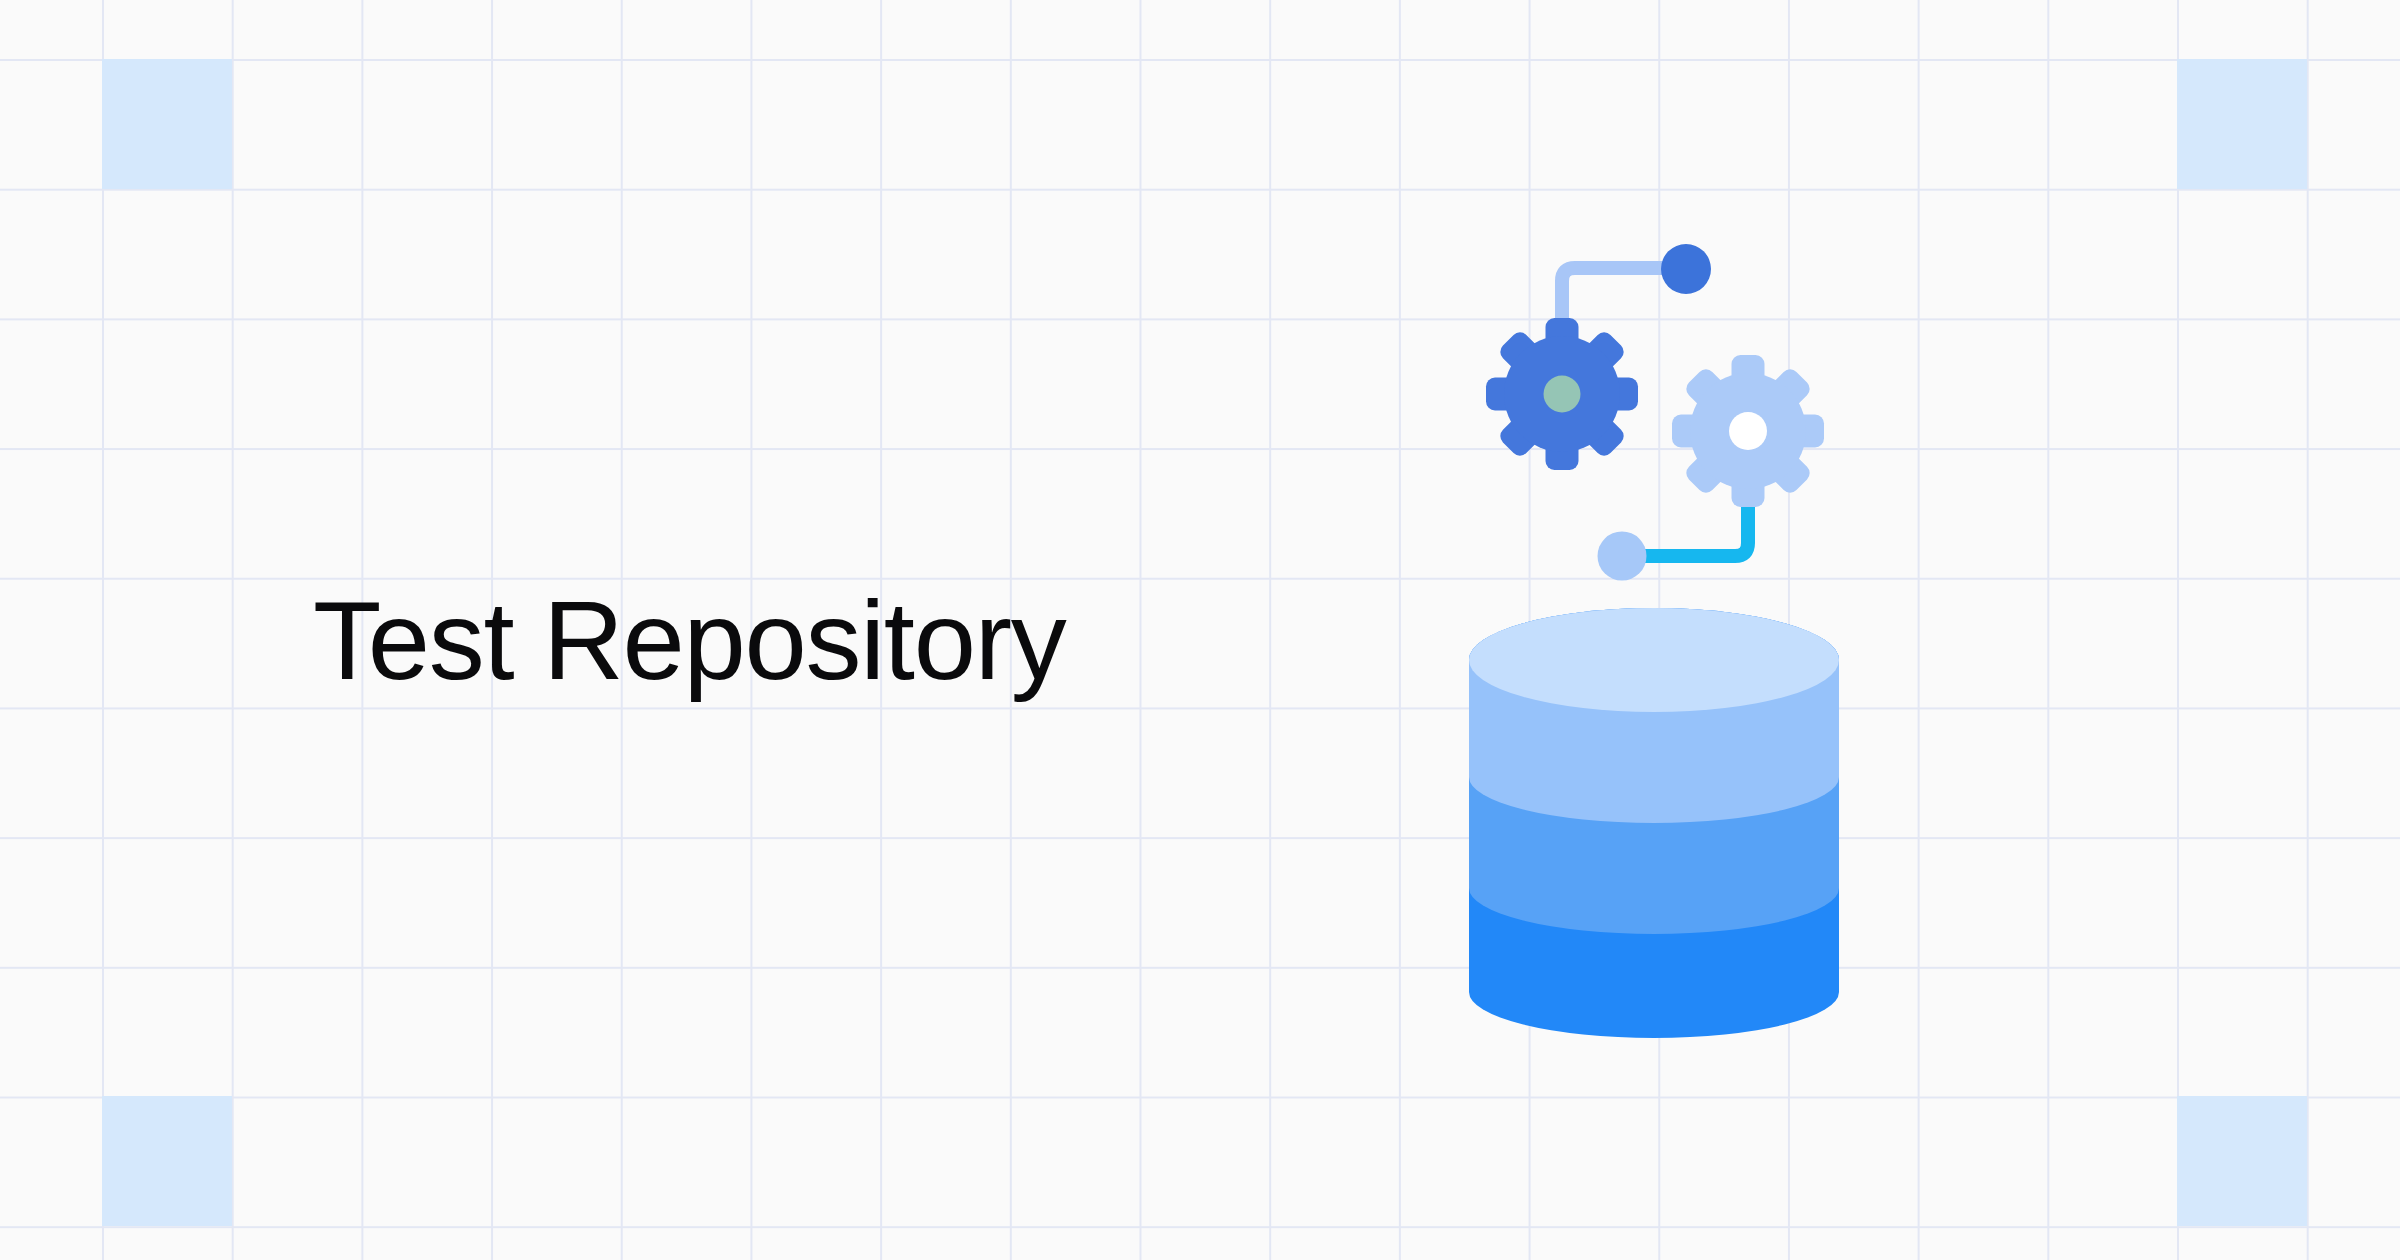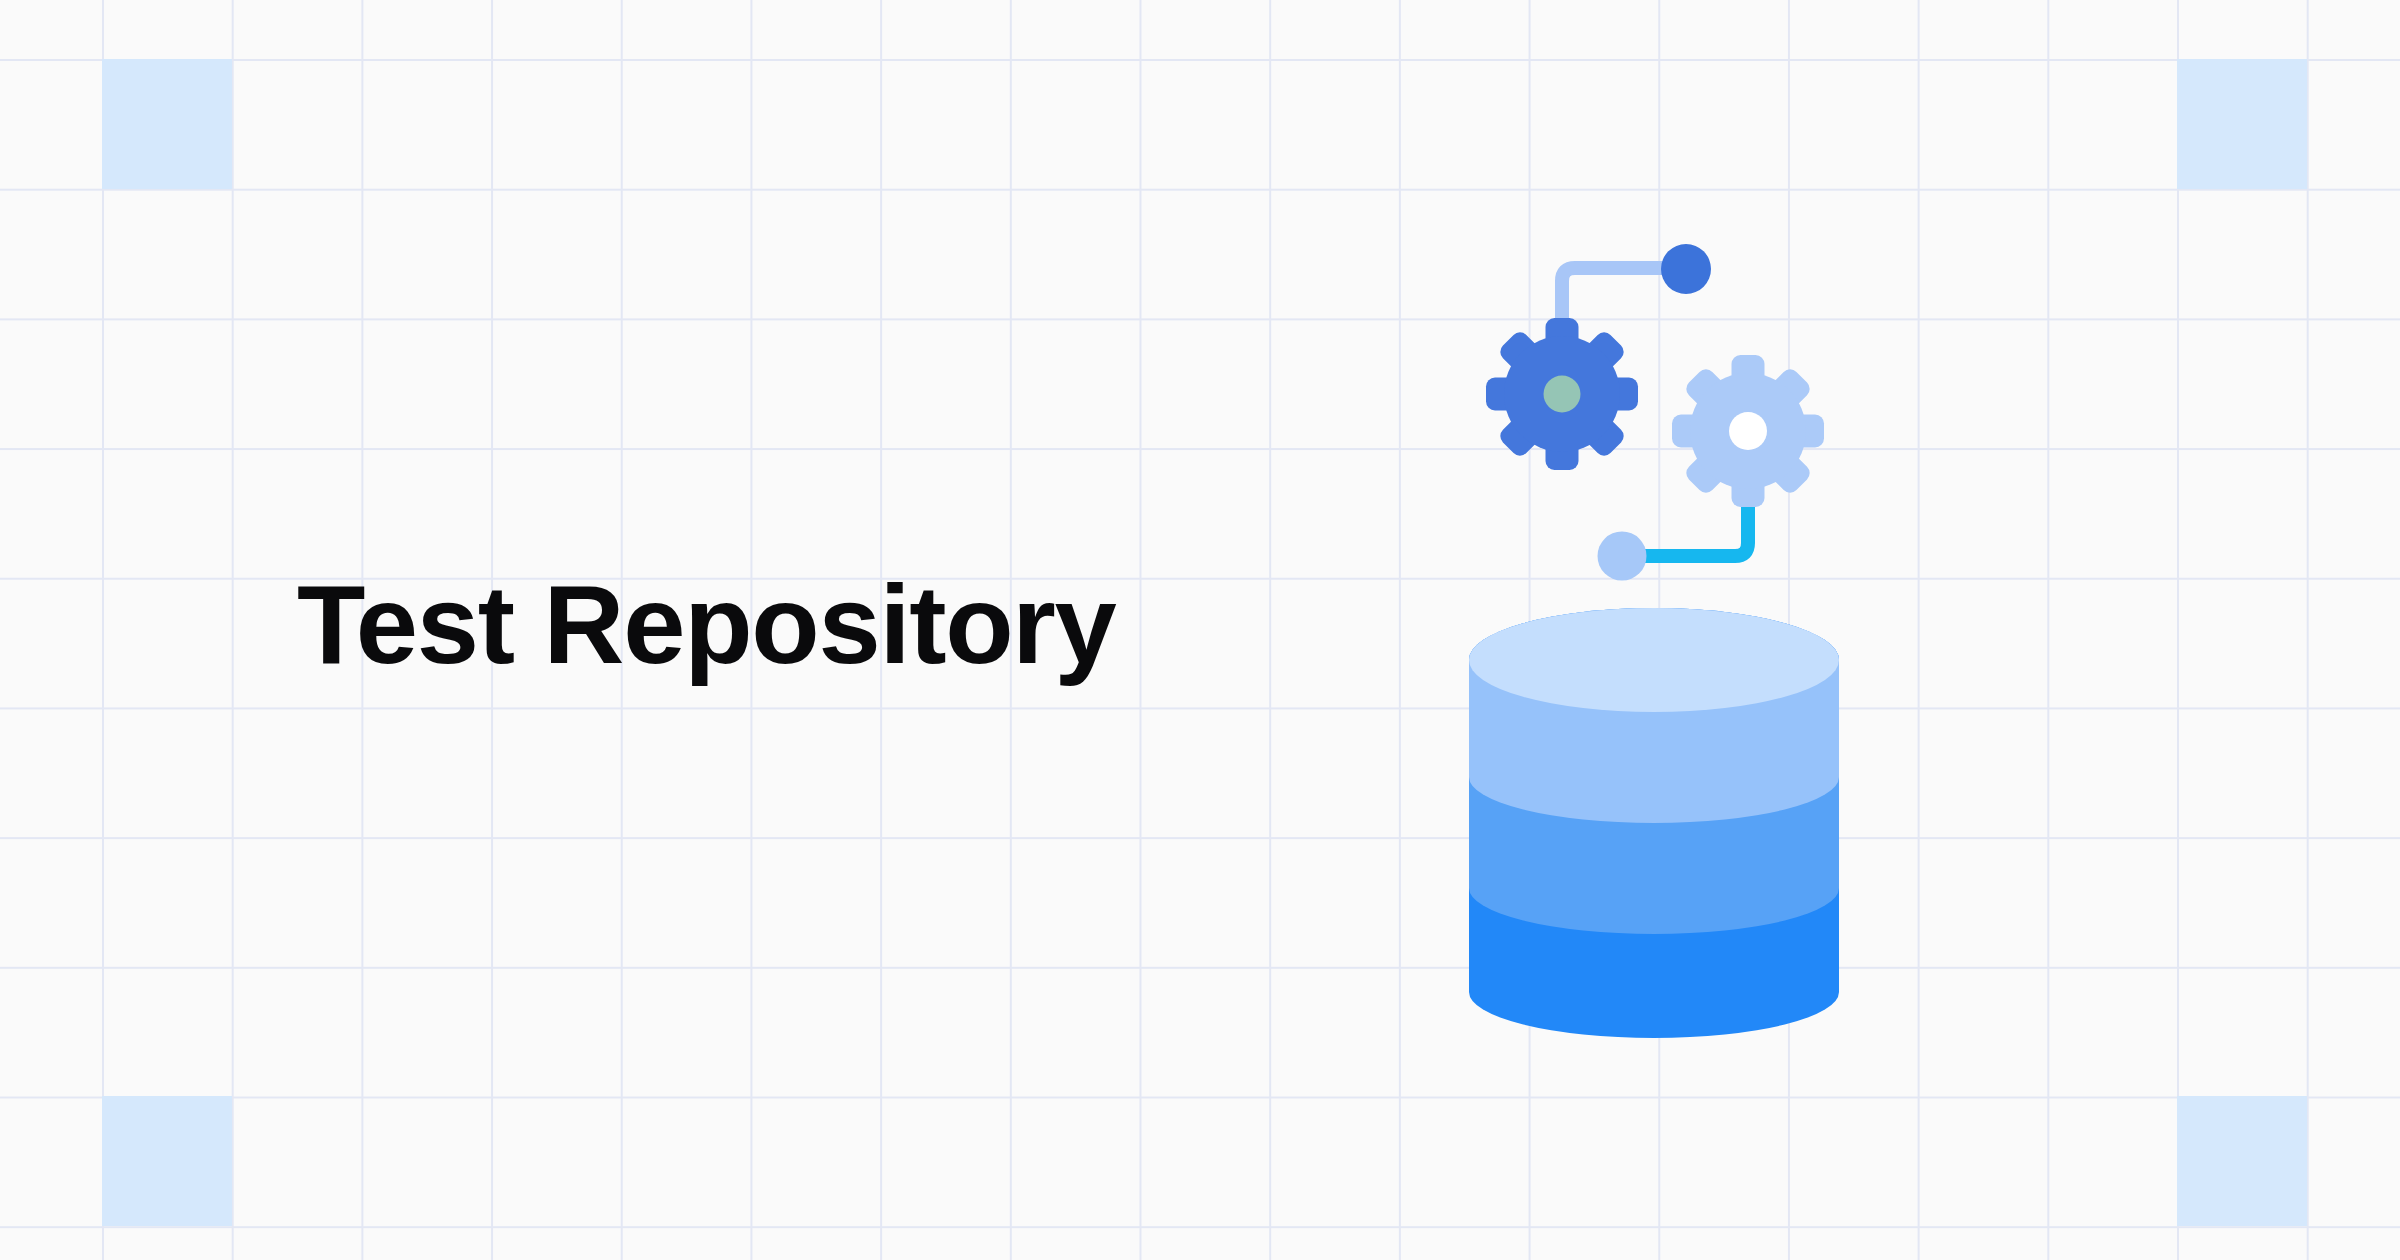--- a/index.html
+++ b/index.html
@@ -24,24 +24,24 @@
     width:130px;height:130px;
     background:#d5e8fc;
   }
   .corner-square.tl{left:102px;top:59px;}
   .corner-square.tr{left:2177px;top:59px;}
   .corner-square.bl{left:102px;top:1096px;}
   .corner-square.br{left:2177px;top:1096px;}
   .title{
     position:absolute;
     left:297px;top:569px;
-    margin:0;
+    margin:16px;
     font-size:112px;
     line-height:1;
-    font-weight:bold;
+    font-weight:normal;
     letter-spacing:-1.3px;
     color:#0a0a0c;
     white-space:nowrap;
   }
   .illustration{
     position:absolute;left:0;top:0;
     width:2400px;height:1260px;
   }
 </style>
 </head>

